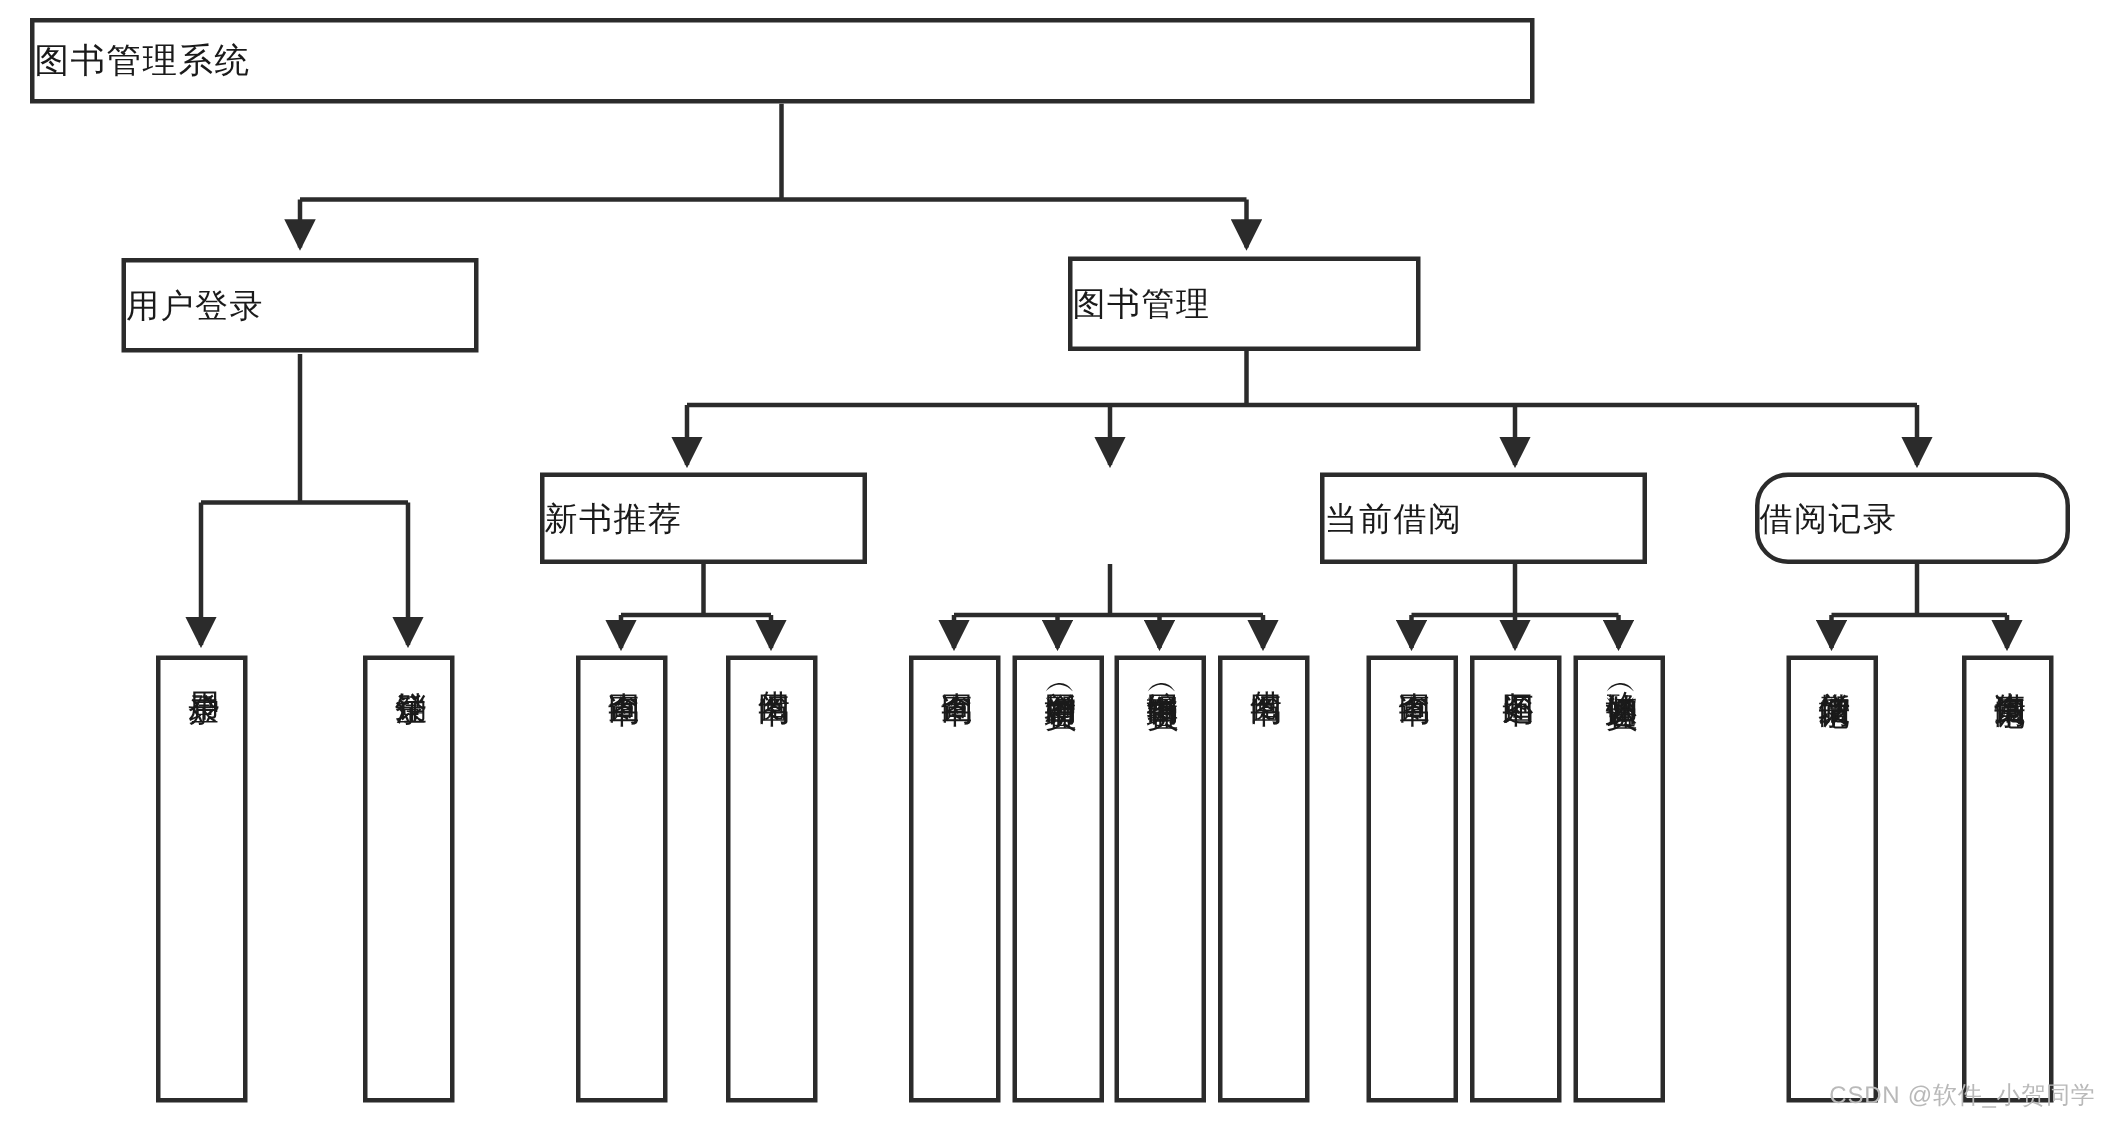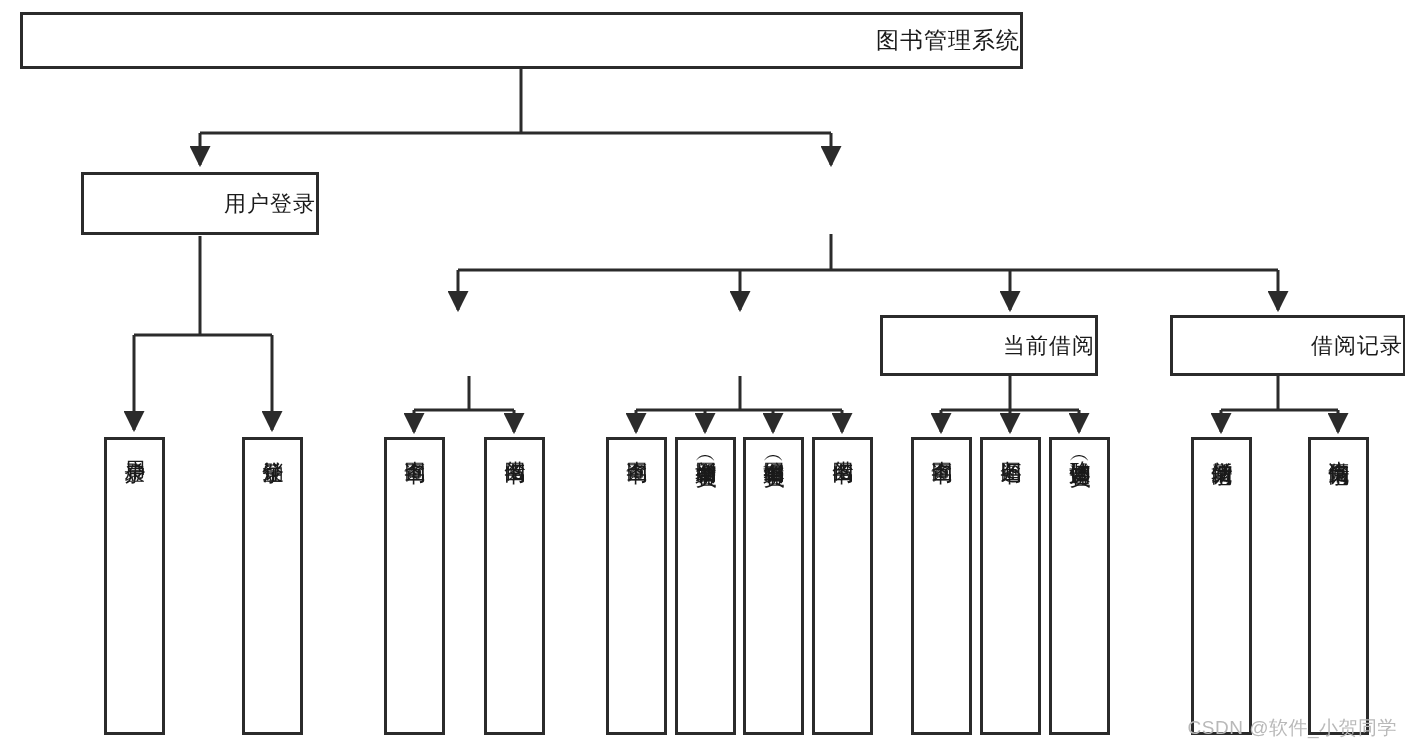--- a/index.html
+++ b/index.html
@@ -25,21 +25,21 @@
     width: 1405px;
     height: 747px;
   }
   .node {
     position: absolute;
     box-sizing: border-box;
     border: 3px solid #2b2b2b;
     background: #ffffff;
     display: flex;
     align-items: center;
-    justify-content: flex-end;
+    justify-content: flex-start;
     color: #1a1a1a;
     z-index: 2;
   }
   .node.horiz {
     font-size: 22px;
     letter-spacing: 1px;
   }
   .node.root {
     font-size: 23px;
     border-width: 3px;
@@ -55,21 +55,21 @@
     text-orientation: upright;
     line-height: 1.28;
     letter-spacing: 1px;
     white-space: nowrap;
     display: block;
   }
   .watermark {
     position: absolute;
     right: 8px;
     bottom: 6px;
-    font-size: 19px;
+    font-size: 16px;
     color: #b9b9b9;
     z-index: 5;
     letter-spacing: 0.5px;
     white-space: nowrap;
     pointer-events: none;
   }
 </style>
 </head>
 <body>
 
@@ -126,28 +126,34 @@
   </svg>
 
   <div class="node root horiz" style="left:20px; top:12px; width:1003px; height:57px;">
     <span>图书管理系统</span>
   </div>
 
   <div class="node horiz" style="left:81px; top:172px; width:238px; height:63px;">
     <span>用户登录</span>
   </div>
 
-
+  <div class="node horiz" style="left:712px; top:171px; width:235px; height:63px;">
+    <span>图书管理</span>
+  </div>
+
+  <div class="node horiz" style="left:360px; top:315px; width:218px; height:61px;">
+    <span>新书推荐</span>
+  </div>
 
 
   <div class="node horiz" style="left:880px; top:315px; width:218px; height:61px;">
     <span>当前借阅</span>
   </div>
 
-  <div class="node horiz" style="left:1170px; top:315px; width:236px; height:61px;">
+  <div class="node horiz" style="left:1170px; top:315px; width:210px; height:61px;border-radius:22px;">
     <span>借阅记录</span>
   </div>
 
   <div class="node leaf" style="left:104px; top:437px; width:61px; height:298px;">
     <span class="vlabel">用户登录</span>
   </div>
 
   <div class="node leaf" style="left:242px; top:437px; width:61px; height:298px;">
     <span class="vlabel">注销登录</span>
   </div>

